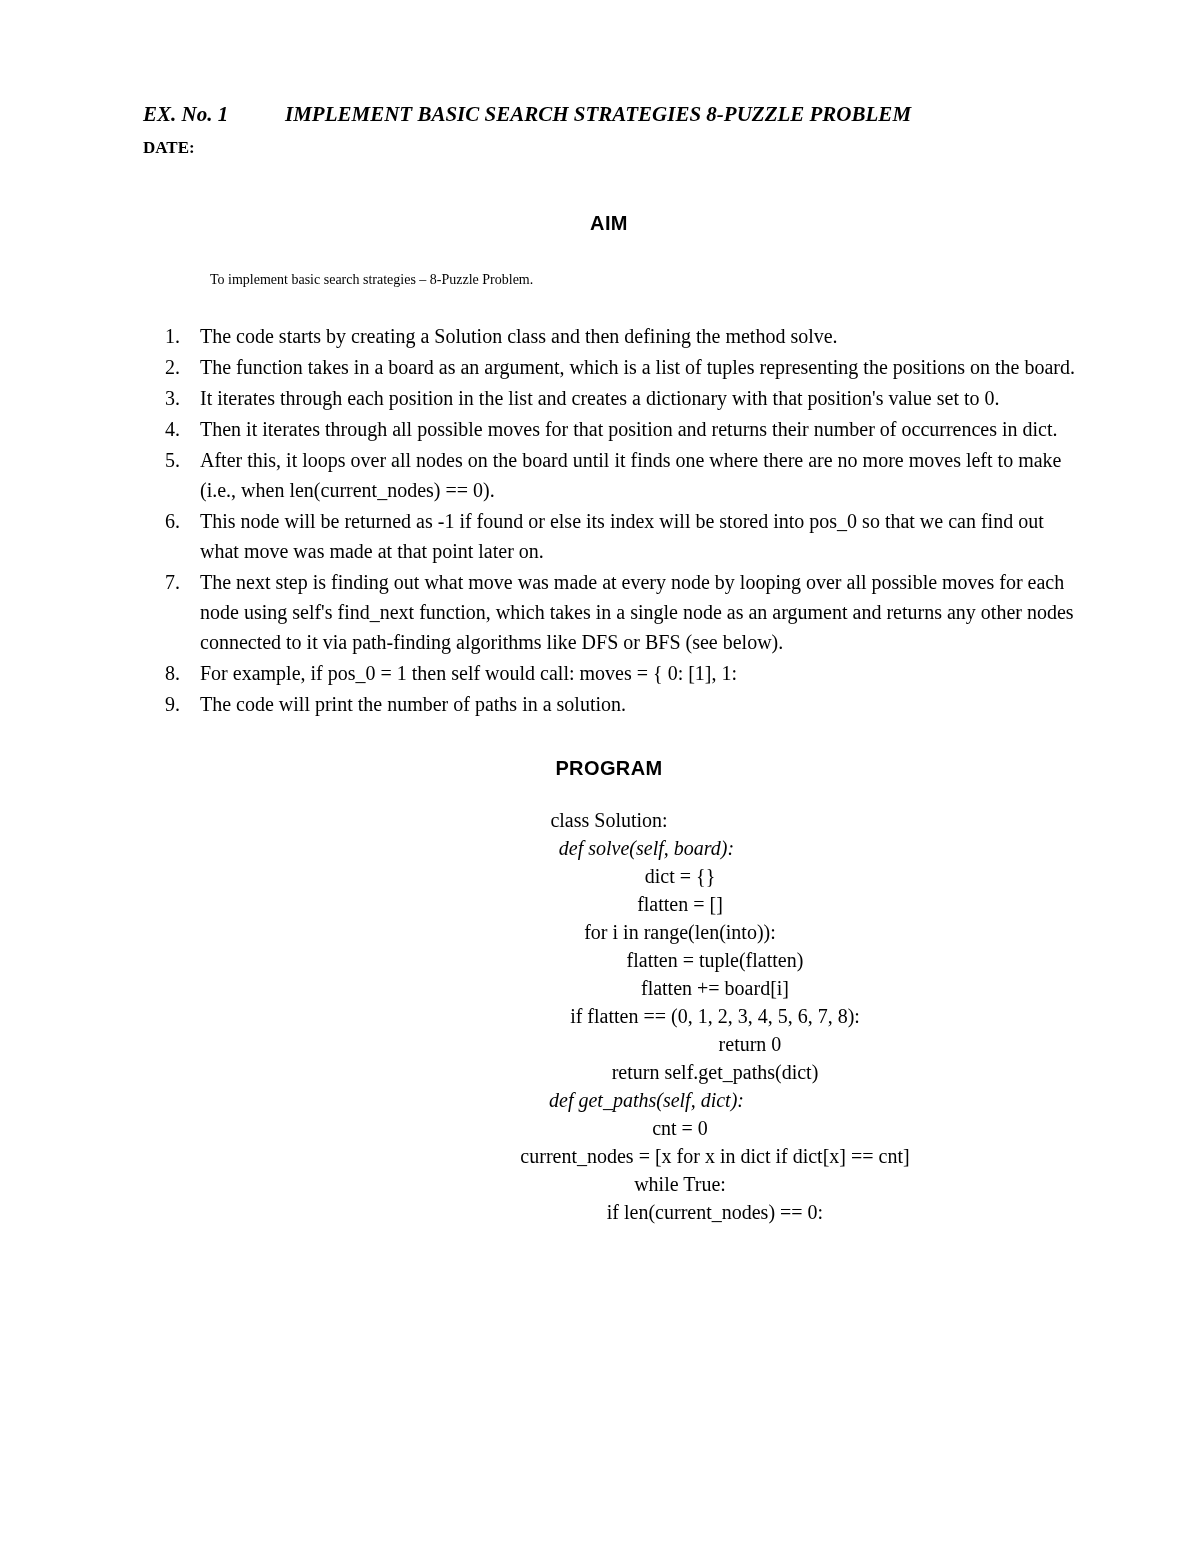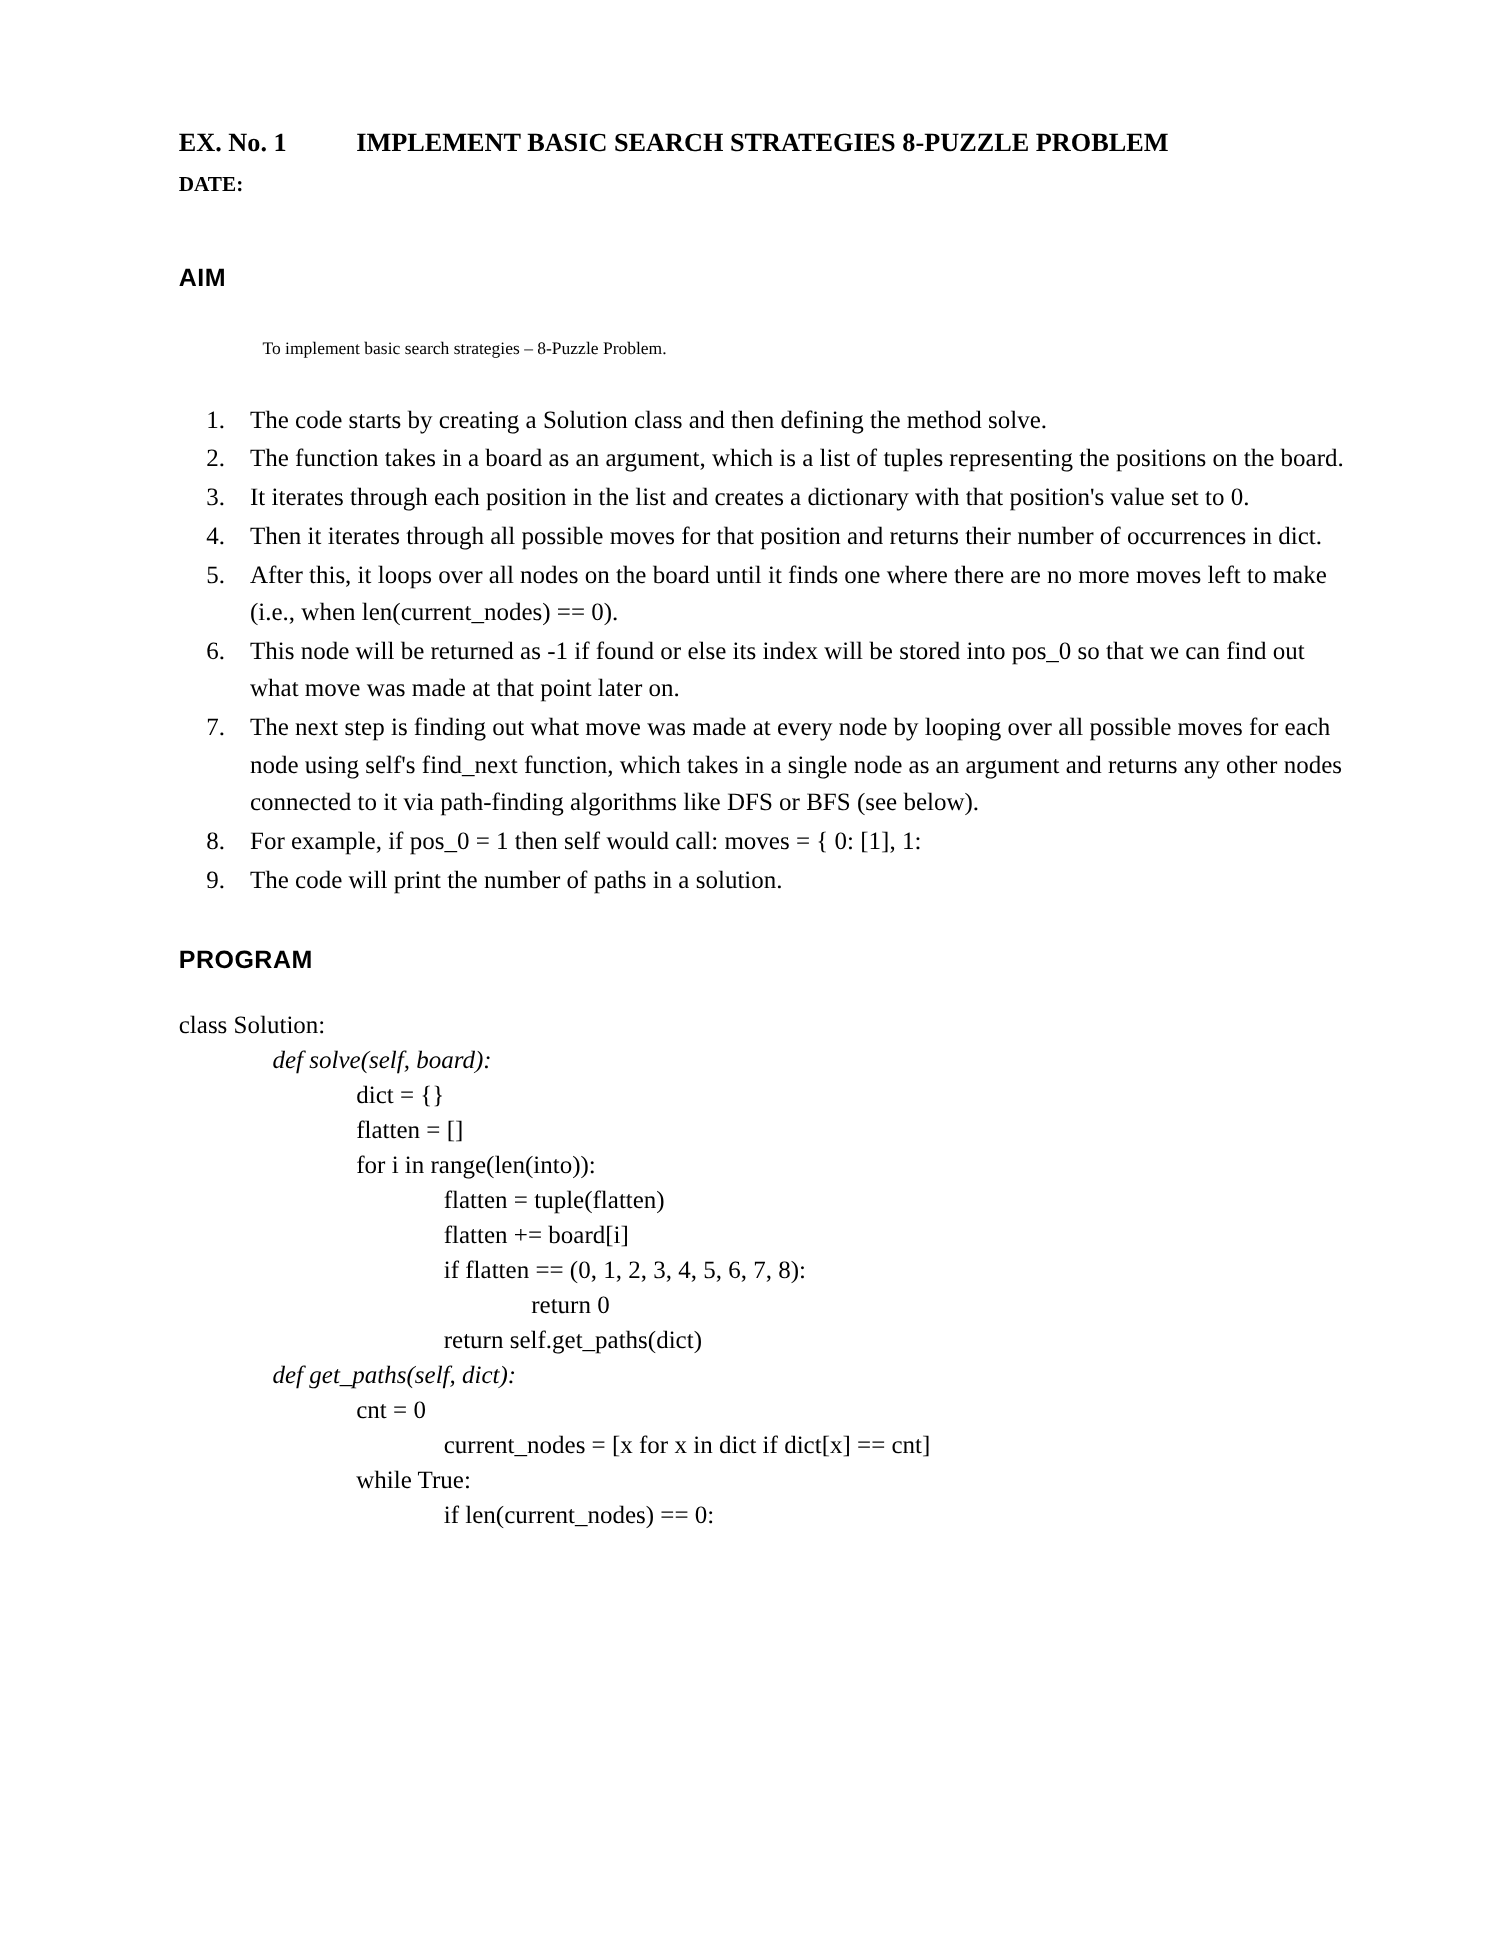--- a/index.html
+++ b/index.html
@@ -19,20 +19,21 @@
     padding: 97px 125px 40px 143px;
   }
 
   
   .header-row {
     display: flex;
     align-items: center;
     line-height: 34px;
     font-size: 21px;
     font-weight: bold;
+    font-style: italic;
   }
   .ex-no {
     width: 142px;
     flex: 0 0 142px;
   }
   .doc-title {
     flex: 1;
   }
   .date-line {
     font-size: 17px;
@@ -40,20 +41,21 @@
     line-height: 34px;
   }
 
   
   .section-heading {
     font-family: "Liberation Sans", sans-serif;
     font-size: 20px;
     font-weight: bold;
     letter-spacing: 0.4px;
     line-height: 26px;
+    text-align: center;
   }
   .aim-heading { margin-top: 45px; }
   .algorithm-heading { margin-top: 32px; }
   .program-heading { margin-top: 36px; }
 
   
   .aim-body {
     margin-top: 28px;
     padding-left: 67px;
     font-size: 14px;
@@ -79,21 +81,21 @@
   .step-text {
     flex: 1;
   }
 
   
   .code {
     margin-top: 25px;
     font-size: 20px;
     line-height: 28px;
   }
-  .code-line { white-space: pre; }
+  .code-line { white-space: pre; text-align: center; }
   .i0 { padding-left: 0; }
   .i1 { padding-left: 75px; font-style: italic; }
   .i2 { padding-left: 142px; }
   .i3 { padding-left: 212px; }
   .i4 { padding-left: 282px; }
 </style>
 </head>
 <body>
 
 <div class="page">

